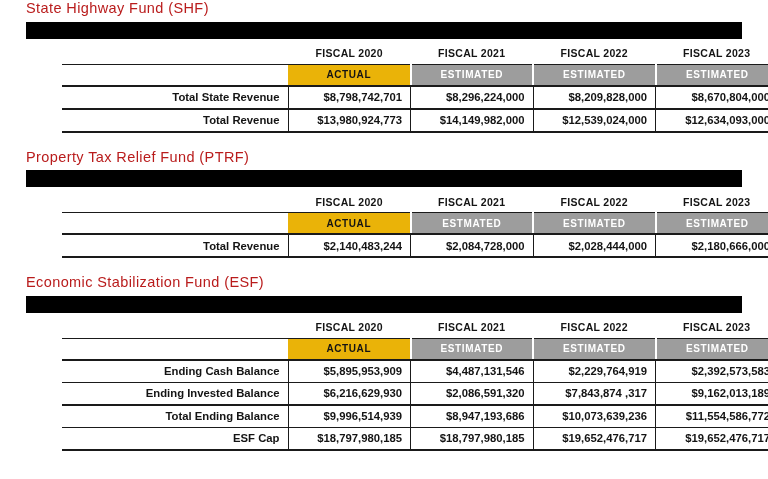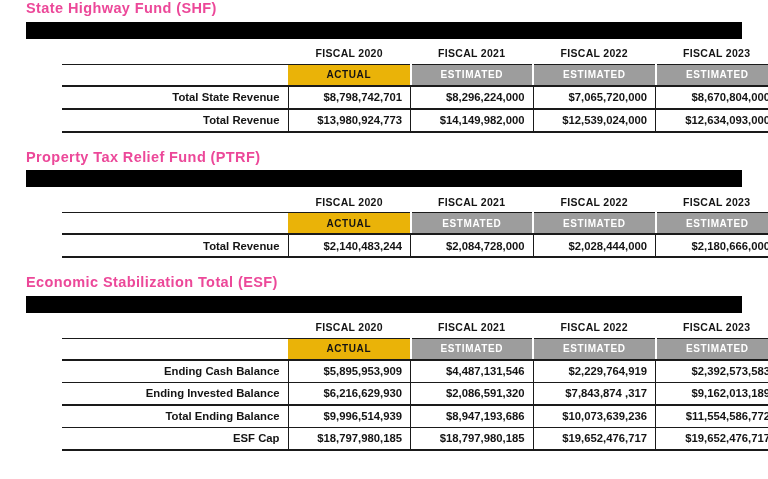--- a/index.html
+++ b/index.html
@@ -22,23 +22,23 @@
     box-sizing: border-box;
     padding: 0 26px;
   }
 
   
   .section {
     width: 716px;
   }
   .section-title {
     font-size: 14.5px;
-    font-weight: bold;
+    font-weight: normal;
     letter-spacing: 0.4px;
-    color: #ec4899;
+    color: #b91c1c;
     line-height: 1.0;
     white-space: nowrap;
   }
   .black-bar {
     width: 716px;
     height: 17px;
     background: #000000;
   }
 
   
@@ -154,21 +154,21 @@
           <td class="actual">ACTUAL</td>
           <td class="estimated">ESTIMATED</td>
           <td class="estimated">ESTIMATED</td>
           <td class="estimated">ESTIMATED</td>
         </tr>
 
         <tr class="data-row">
           <td class="label">Total State Revenue</td>
           <td class="val">$8,798,742,701</td>
           <td class="val">$8,296,224,000</td>
-          <td class="val">$7,065,720,000</td>
+          <td class="val">$8,209,828,000</td>
           <td class="val">$8,670,804,000</td>
         </tr>
         <tr class="data-row thick-top last">
           <td class="label">Total Revenue</td>
           <td class="val">$13,980,924,773</td>
           <td class="val">$14,149,982,000</td>
           <td class="val">$12,539,024,000</td>
           <td class="val">$12,634,093,000</td>
         </tr>
       </tbody>
@@ -213,21 +213,21 @@
           <td class="val">$2,028,444,000</td>
           <td class="val">$2,180,666,000</td>
         </tr>
       </tbody>
     </table>
   </div>
 
   <div class="gap-section"></div>
 
   <div class="section">
-    <div class="section-title">Economic Stabilization Total (ESF)</div>
+    <div class="section-title">Economic Stabilization Fund (ESF)</div>
     <div class="gap-title-bar"></div>
     <div class="black-bar"></div>
     <div class="gap-bar-table"></div>
 
     <table class="fund">
       <colgroup>
         <col class="c-label">
           <col class="c-val">
           <col class="c-val">
           <col class="c-val">

